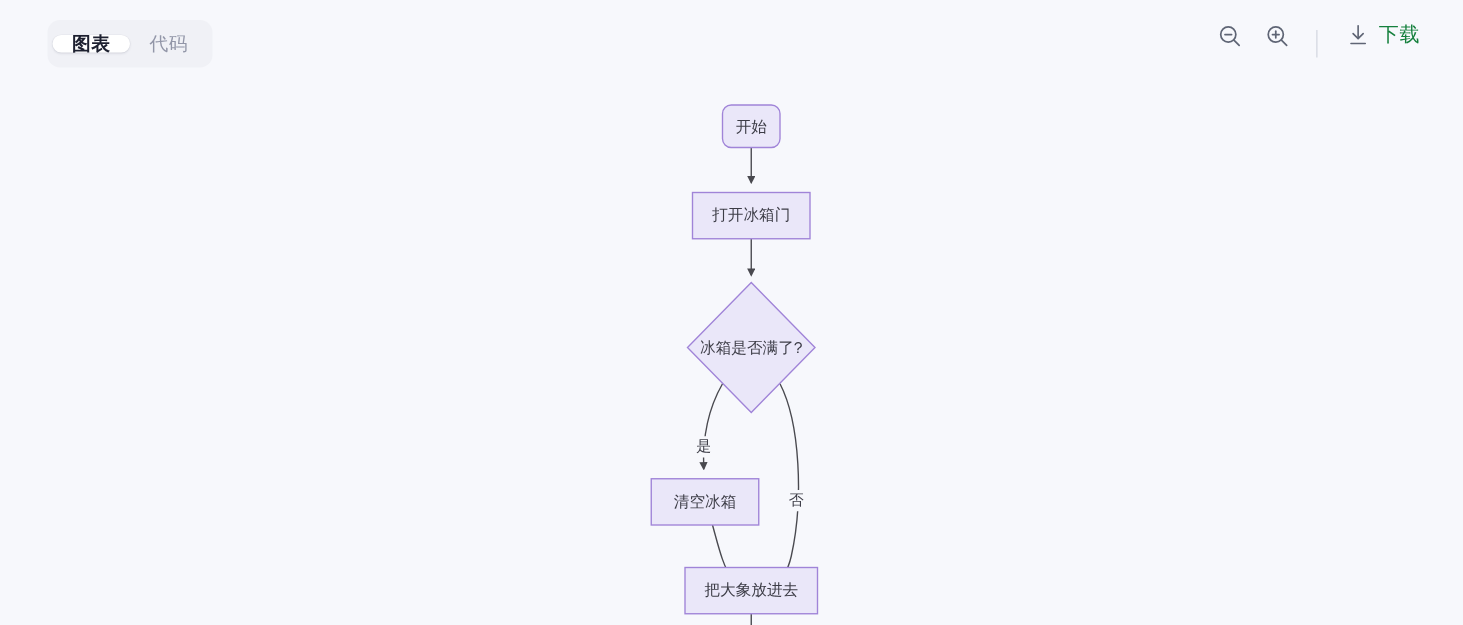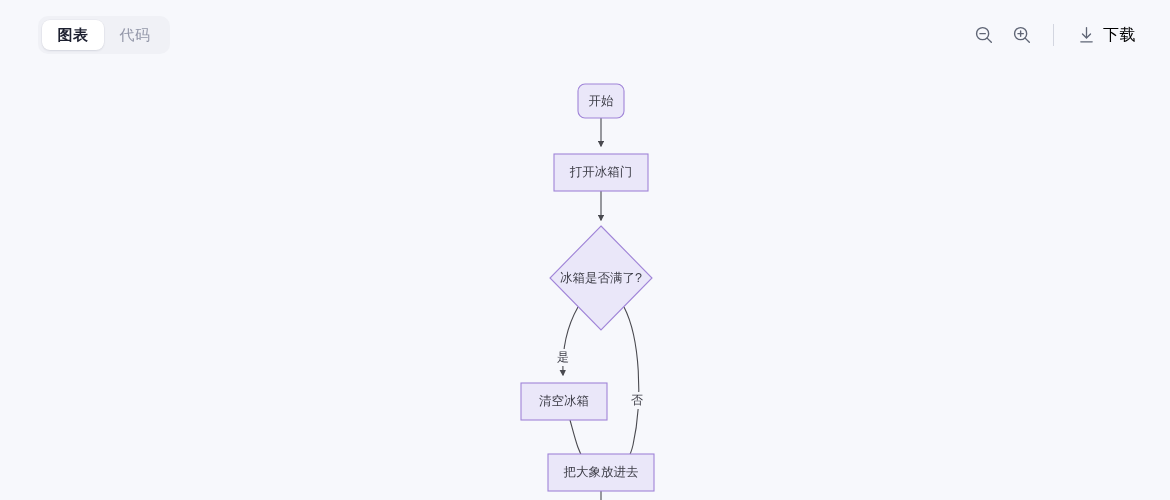--- a/index.html
+++ b/index.html
@@ -43,21 +43,21 @@
     background: #f0f1f6;
     border-radius: 10px;
     padding: 4px;
     height: 38px;
     box-sizing: border-box;
   }
   .tab {
     display: flex;
     align-items: center;
     justify-content: center;
-    height: 30px;
+    height: 14px;
     min-width: 62px;
     padding: 0 14px;
     border-radius: 8px;
     font-size: 15px;
     color: #9296a8;
     font-weight: 400;
     cursor: pointer;
     letter-spacing: 0.5px;
     box-sizing: border-box;
   }
@@ -69,28 +69,27 @@
   }
 
   .toolbar {
     display: flex;
     align-items: center;
     gap: 0px;
     color: #5f6575;
   }
   .tool-btn {
     display: flex;
-    align-items: center;
     justify-content: center;
     gap: 6px;
     height: 34px;
     padding: 0 10px;
     border-radius: 8px;
     cursor: pointer;
-    color: #000000;
+    color: #15803d;
     font-size: 16px;
     background: transparent;
     border: none;
     font-family: inherit;
     letter-spacing: 0.5px;
   }
   .tool-btn svg { display: block; }
   .tool-sep {
     width: 1px;
     height: 22px;

